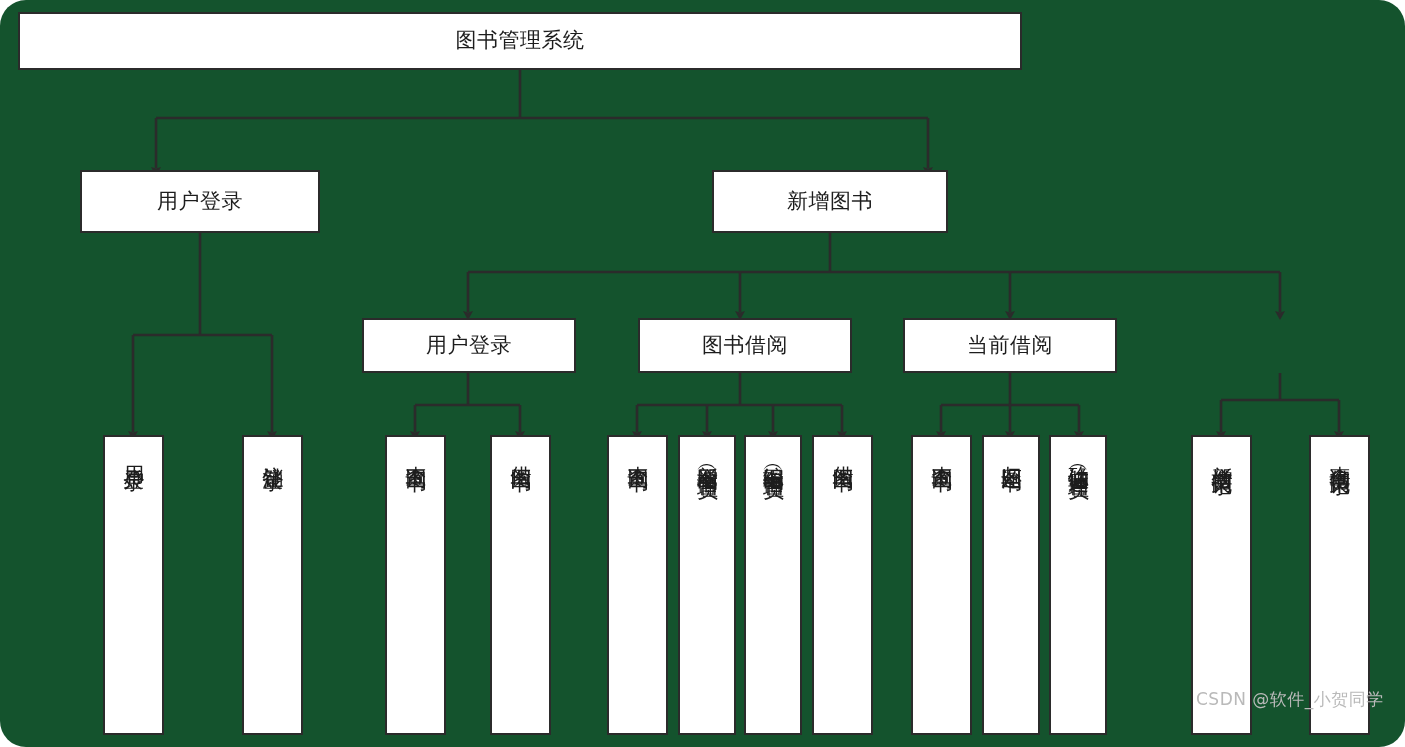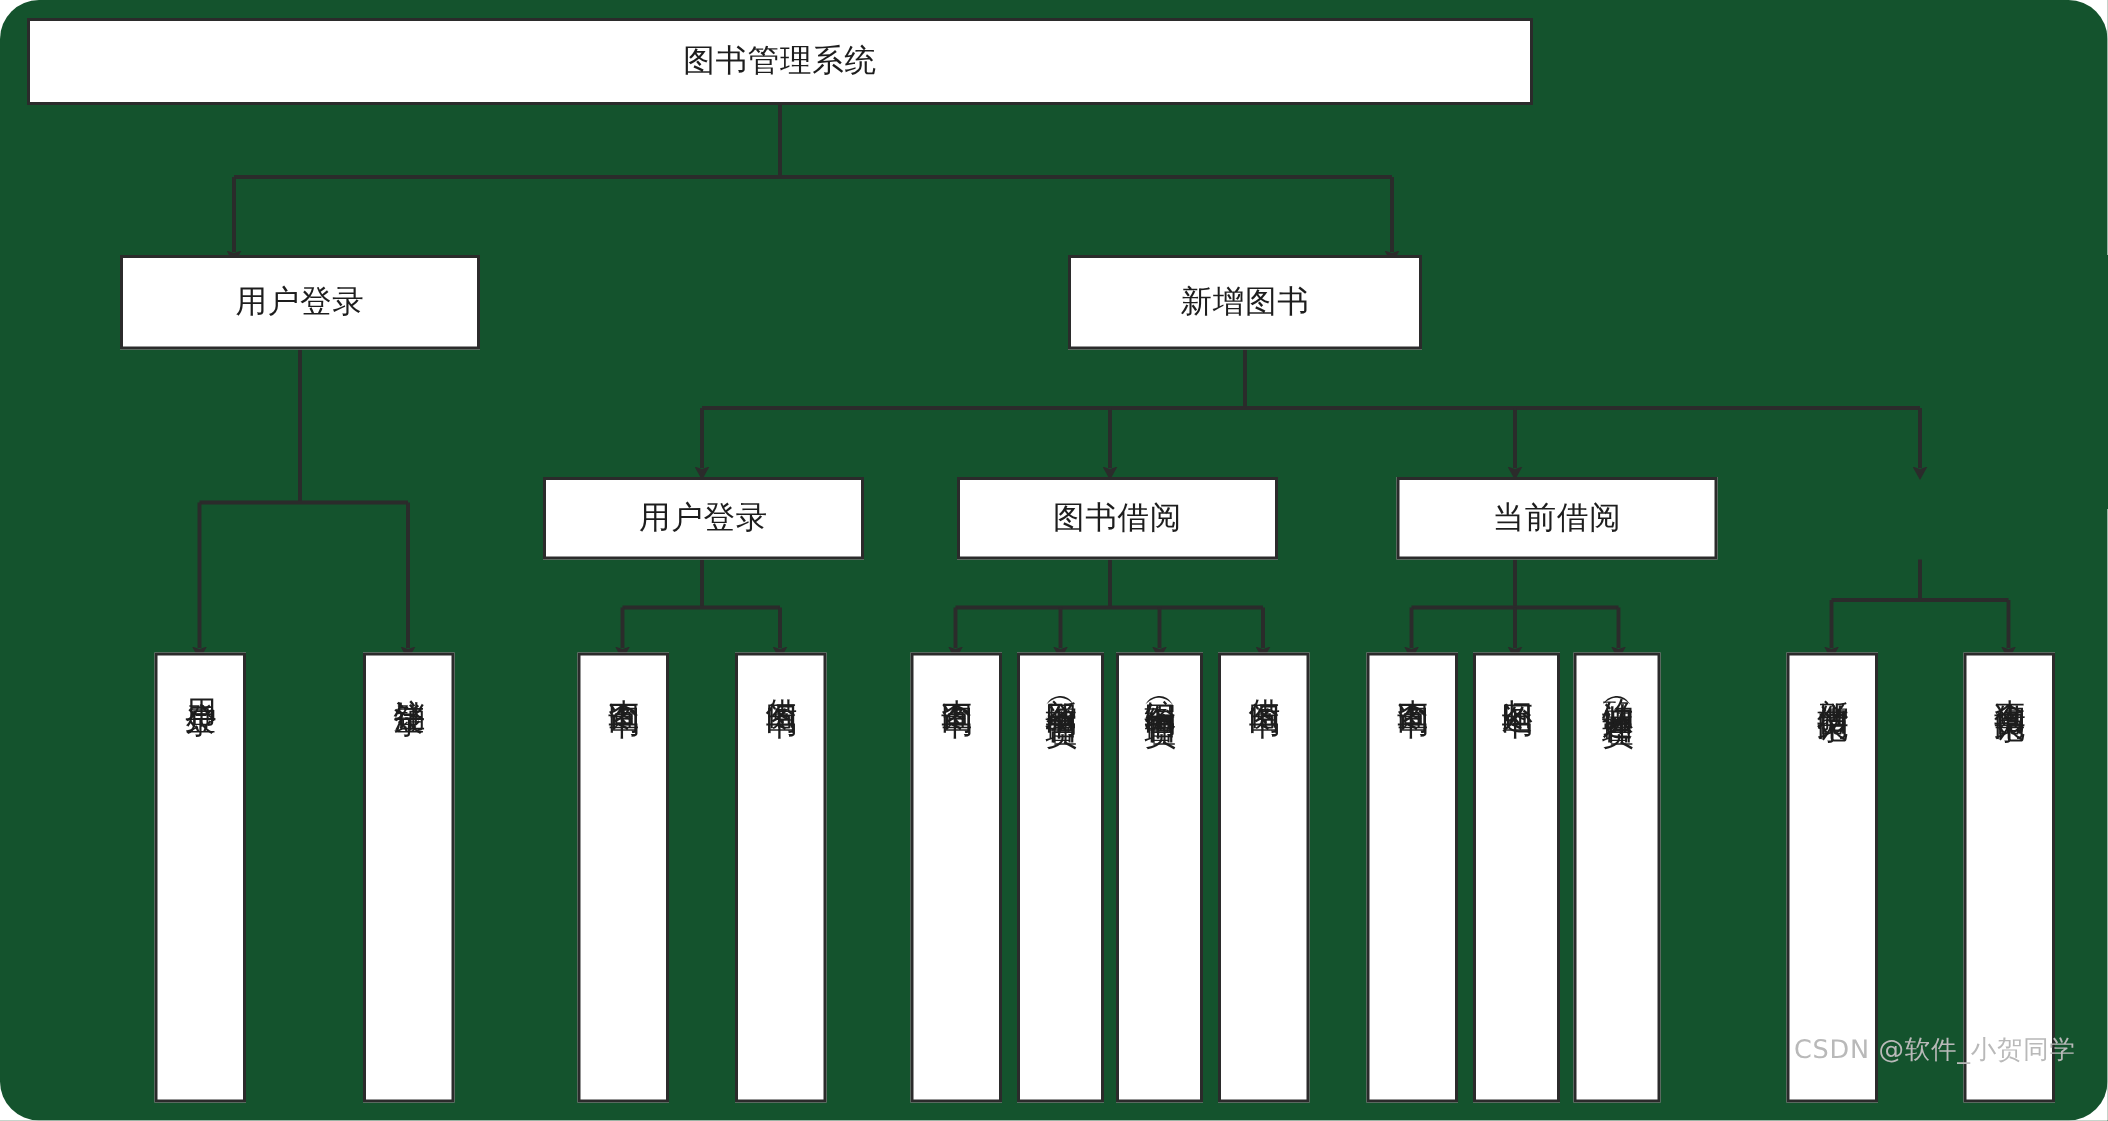--- a/index.html
+++ b/index.html
@@ -139,21 +139,21 @@
   </div>
 
   <div class="node" style="left:362px; top:318px; width:214px; height:55px;">
     <span class="node-label">用户登录</span>
   </div>
 
   <div class="node" style="left:638px; top:318px; width:214px; height:55px;">
     <span class="node-label">图书借阅</span>
   </div>
 
-  <div class="node" style="left:903px; top:318px; width:214px; height:55px;margin-left:28px;">
+  <div class="node" style="left:903px; top:318px; width:214px; height:55px;">
     <span class="node-label">当前借阅</span>
   </div>
 
 
   <div class="node vertical" style="left:103px; top:435px; width:61px; height:300px;">
     <span class="node-label">用户登录</span>
   </div>
 
   <div class="node vertical" style="left:242px; top:435px; width:61px; height:300px;">
     <span class="node-label">注销登录</span>

